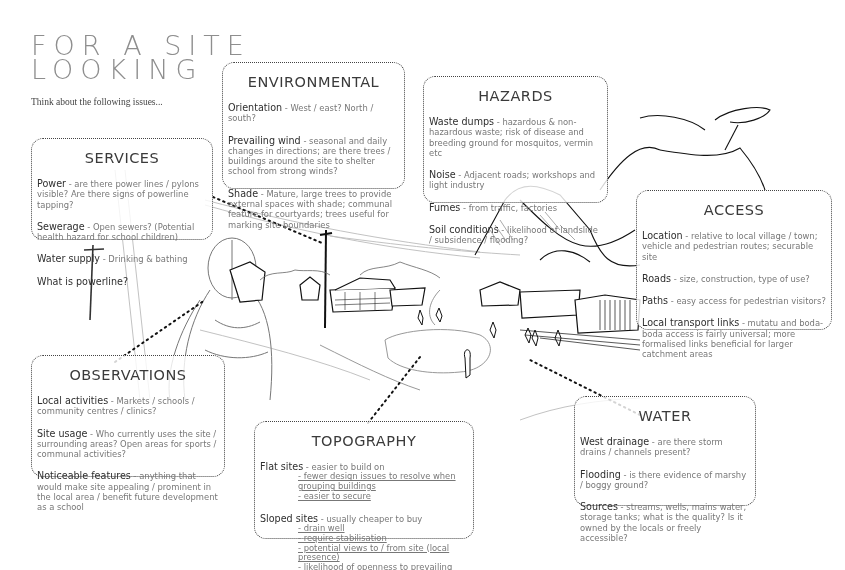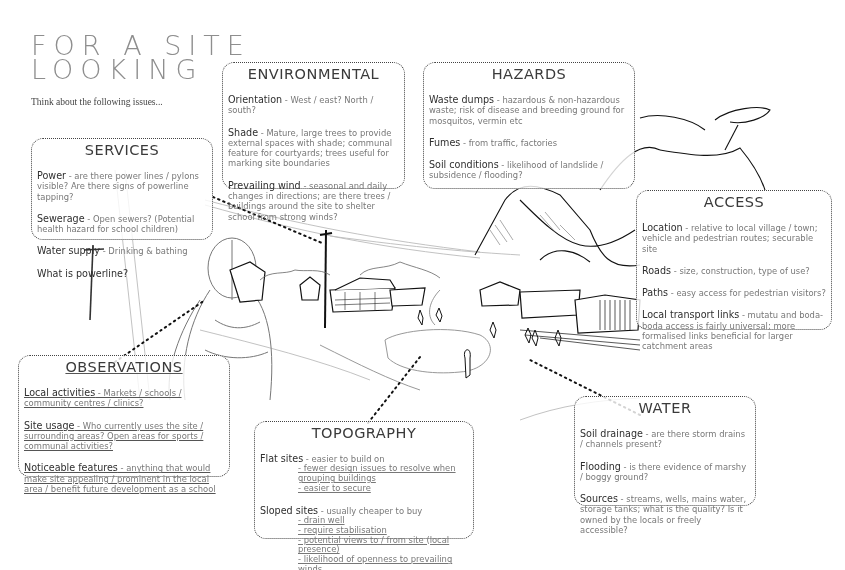--- a/index.html
+++ b/index.html
@@ -5,21 +5,21 @@
   html, body { margin:0; padding:0; background:#ffffff; }
   body { width:845px; height:570px; position:relative; overflow:hidden;
          font-family:"DejaVu Sans", sans-serif; color:#555; }
   #sketch { position:absolute; left:0; top:0; width:845px; height:570px; }
   .title { position:absolute; left:31px; top:34px; font-family:"DejaVu Sans", sans-serif;
            font-weight:300; color:#8e8e8e; font-size:27px; letter-spacing:7px; line-height:24px; }
   .subtitle { position:absolute; left:31px; top:97px; font-size:9.5px; color:#444;
               font-family:Liberation Serif, serif; }
   .box { position:absolute; border:1.6px dotted #444; border-radius:12px;
          background:rgba(255,255,255,0.82); box-sizing:border-box; padding:2px 5px 4px 5px; }
-  .box h2 { margin:0; text-align:center; font-weight:normal; font-size:14.5px; color:#3a3a3a;
+  .box h2 { margin:8px; text-align:center; font-weight:normal; font-size:14.5px; color:#3a3a3a;
             letter-spacing:0.5px; line-height:18px; font-family:"DejaVu Sans", sans-serif; }
   .item { font-size:8.4px; line-height:10.3px; margin-top:12px; color:#777;
           font-family:"DejaVu Sans", sans-serif; }
   .item .k { color:#2e2e2e; font-size:9.6px; }
   .sub { padding-left:38px; font-size:8.4px; line-height:9.8px; color:#777;text-decoration:underline; }
 </style>
 </head>
 <body>
 
 <svg id="sketch" viewBox="0 0 845 570" xmlns="http://www.w3.org/2000/svg">
@@ -129,56 +129,57 @@
   <h2>SERVICES</h2>
   <div class="item"><span class="k">Power</span><span> - are there power lines / pylons visible? Are there signs of powerline tapping?</span></div>
   <div class="item"><span class="k">Sewerage</span><span> - Open sewers? (Potential health hazard for school children)</span></div>
   <div class="item"><span class="k">Water supply</span><span> - Drinking &amp; bathing</span></div>
   <div class="item"><span class="k">What is powerline?</span><span></span></div>
 </div>
 
 <div class="box" style="left:222px; top:62px; width:183px; height:127px;">
   <h2>ENVIRONMENTAL</h2>
   <div class="item"><span class="k">Orientation</span><span> - West / east?  North / south?</span></div>
+  <div class="item"><span class="k">Prevailing wind</span><span> - seasonal and daily changes in directions; are there trees / buildings around the site to shelter school from strong winds?</span></div>
   <div class="item"><span class="k">Shade</span><span> - Mature, large trees to provide external spaces with shade; communal feature for courtyards; trees useful for marking site boundaries</span></div>
-  <div class="item"><span class="k">Prevailing wind</span><span> - seasonal and daily changes in directions; are there trees / buildings around the site to shelter school from strong winds?</span></div>
 </div>
 
-<div class="box" style="left:423px; top:62px; width:212px; height:127px;">
+<div class="box" style="left:423px; top:76px; width:185px; height:127px;">
   <h2>HAZARDS</h2>
   <div class="item"><span class="k">Waste dumps</span><span> - hazardous &amp; non-hazardous waste; risk of disease and breeding ground for mosquitos, vermin etc</span></div>
+  <div class="item"><span class="k">Noise</span><span> - Adjacent roads; workshops and light industry</span></div>
   <div class="item"><span class="k">Fumes</span><span> - from traffic, factories</span></div>
   <div class="item"><span class="k">Soil conditions</span><span> - likelihood of landslide / subsidence / flooding?</span></div>
 </div>
 
 <div class="box" style="left:636px; top:190px; width:196px; height:140px;">
   <h2>ACCESS</h2>
   <div class="item"><span class="k">Location</span><span> - relative to local village / town; vehicle and pedestrian routes; securable site</span></div>
   <div class="item"><span class="k">Roads</span><span> - size, construction, type of use?</span></div>
   <div class="item"><span class="k">Paths</span><span> - easy access for pedestrian visitors?</span></div>
   <div class="item"><span class="k">Local transport links</span><span> - mutatu and boda-boda access is fairly universal; more formalised links beneficial for larger catchment areas</span></div>
 </div>
 
-<div class="box" style="left:18px; top:355px; width:212px; height:122px;text-decoration:underline;">
+<div class="box" style="left:31px; top:355px; width:194px; height:122px;">
   <h2>OBSERVATIONS</h2>
   <div class="item"><span class="k">Local activities</span><span> - Markets / schools / community centres / clinics?</span></div>
   <div class="item"><span class="k">Site usage</span><span> - Who currently uses the site / surrounding areas? Open areas for sports / communal activities?</span></div>
   <div class="item"><span class="k">Noticeable features</span><span> - anything that would make site appealing / prominent in the local area / benefit future development as a school</span></div>
 </div>
 
 <div class="box" style="left:254px; top:421px; width:220px; height:118px;">
   <h2>TOPOGRAPHY</h2>
   <div class="item"><span class="k">Flat sites</span><span> - easier to build on</span></div>
   <div class="sub">- fewer design issues to resolve when grouping buildings</div>
   <div class="sub">- easier to secure</div>
   <div class="item"><span class="k">Sloped sites</span><span> - usually cheaper to buy</span></div>
   <div class="sub">- drain well</div>
   <div class="sub">- require stabilisation</div>
   <div class="sub">- potential views to / from site (local presence)</div>
   <div class="sub">- likelihood of openness to prevailing winds</div>
 </div>
 
 <div class="box" style="left:574px; top:396px; width:182px; height:110px;">
   <h2>WATER</h2>
-  <div class="item"><span class="k">Soil drainage</span><span> - are there storm drains / channels present?</span></div>
+  <div class="item"><span class="k">West drainage</span><span> - are there storm drains / channels present?</span></div>
   <div class="item"><span class="k">Flooding</span><span> - is there evidence of marshy / boggy ground?</span></div>
   <div class="item"><span class="k">Sources</span><span> - streams, wells, mains water, storage tanks; what is the quality? Is it owned by the locals or freely accessible?</span></div>
 </div>
 
 </body></html>

